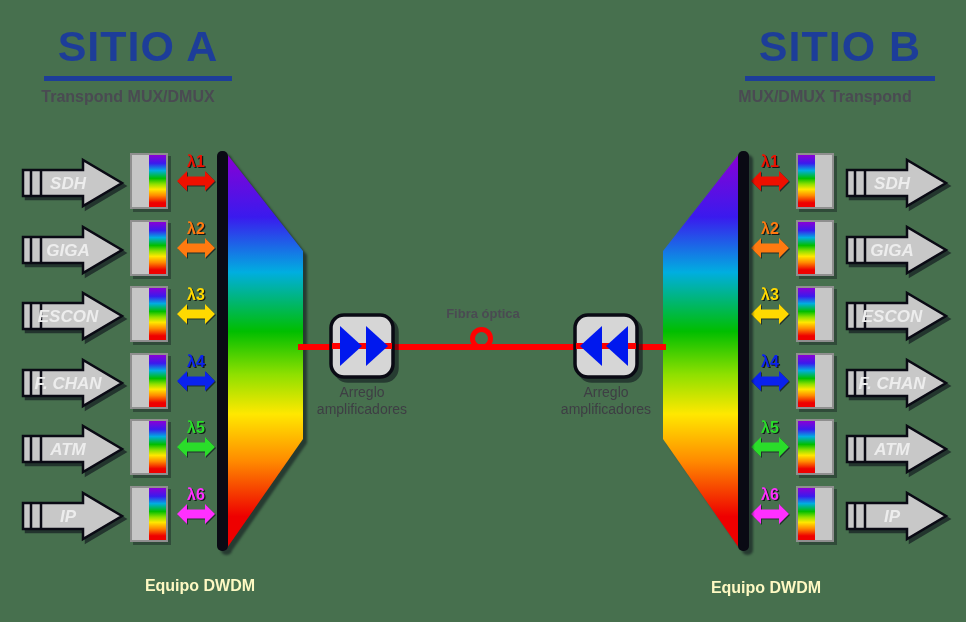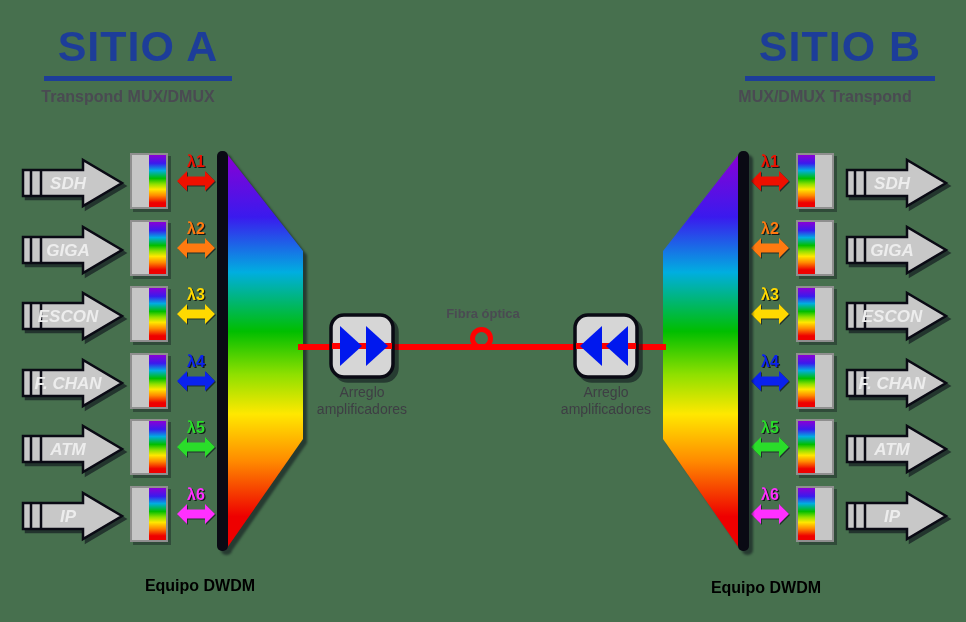--- a/index.html
+++ b/index.html
@@ -58,21 +58,21 @@
   
   .amp{top:312px;width:68px;height:68px;z-index:3;}
   .amp svg{filter:drop-shadow(4px 4px 0 rgba(5,5,20,.5));}
   .amp-left{left:328px}.amp-right{left:572px}
   .amp-label{
     top:384px;width:160px;text-align:center;color:#3E3E44;
     font-size:14px;font-weight:normal;line-height:17px;white-space:pre-line;
   }
   .al-left{left:282px}.al-right{left:526px}
   
-  .equip-label{top:577px;width:160px;text-align:center;color:#000000;font-size:16px;font-weight:bold;}
+  .equip-label{top:577px;width:160px;text-align:center;color:#fef9c3;font-size:16px;font-weight:bold;}
   .eq-left{left:120px}.eq-right{left:686px;top:579px}
 </style>
 </head>
 <body>
 
 <div class="abs site-title-wrap" style="left:28px">
   <span class="site-title">SITIO A</span>
 </div>
 <div class="abs site-title-wrap" style="left:730px">
   <span class="site-title">SITIO B</span>

